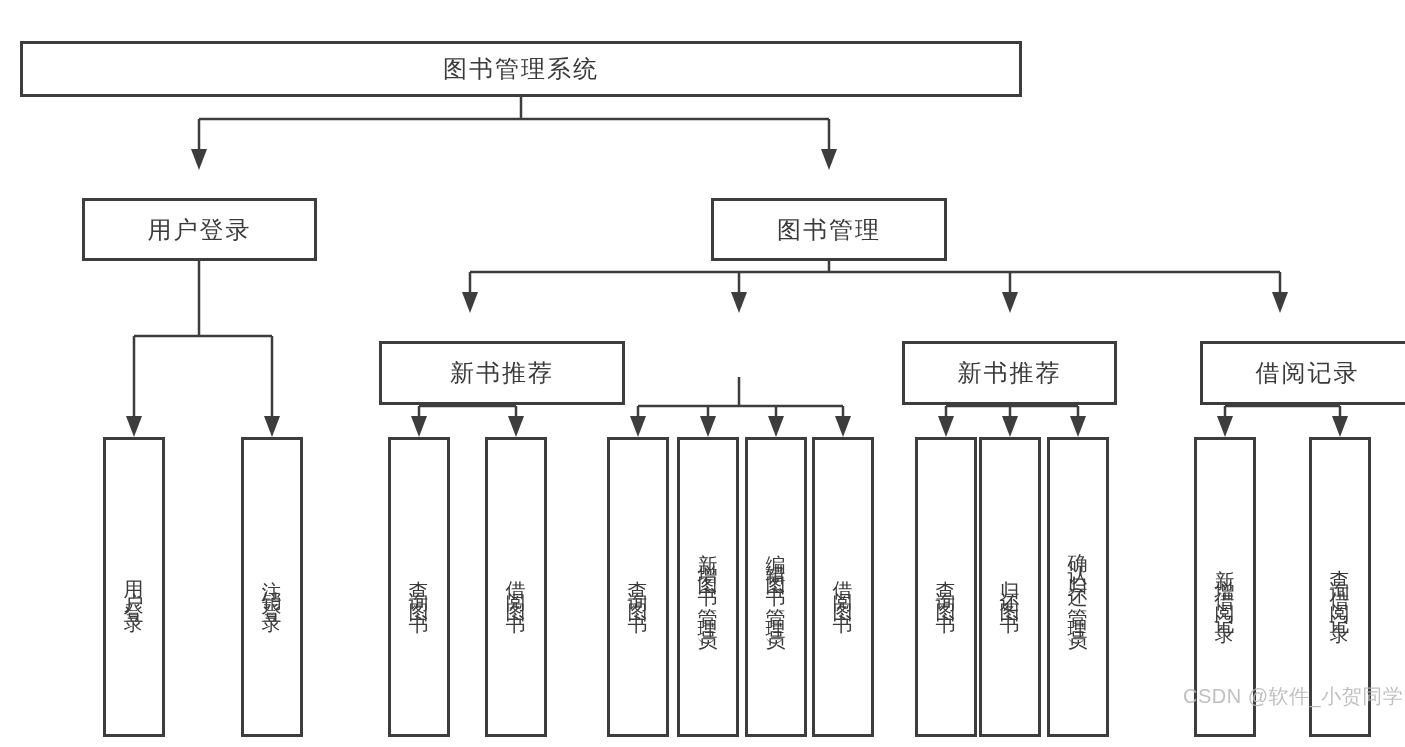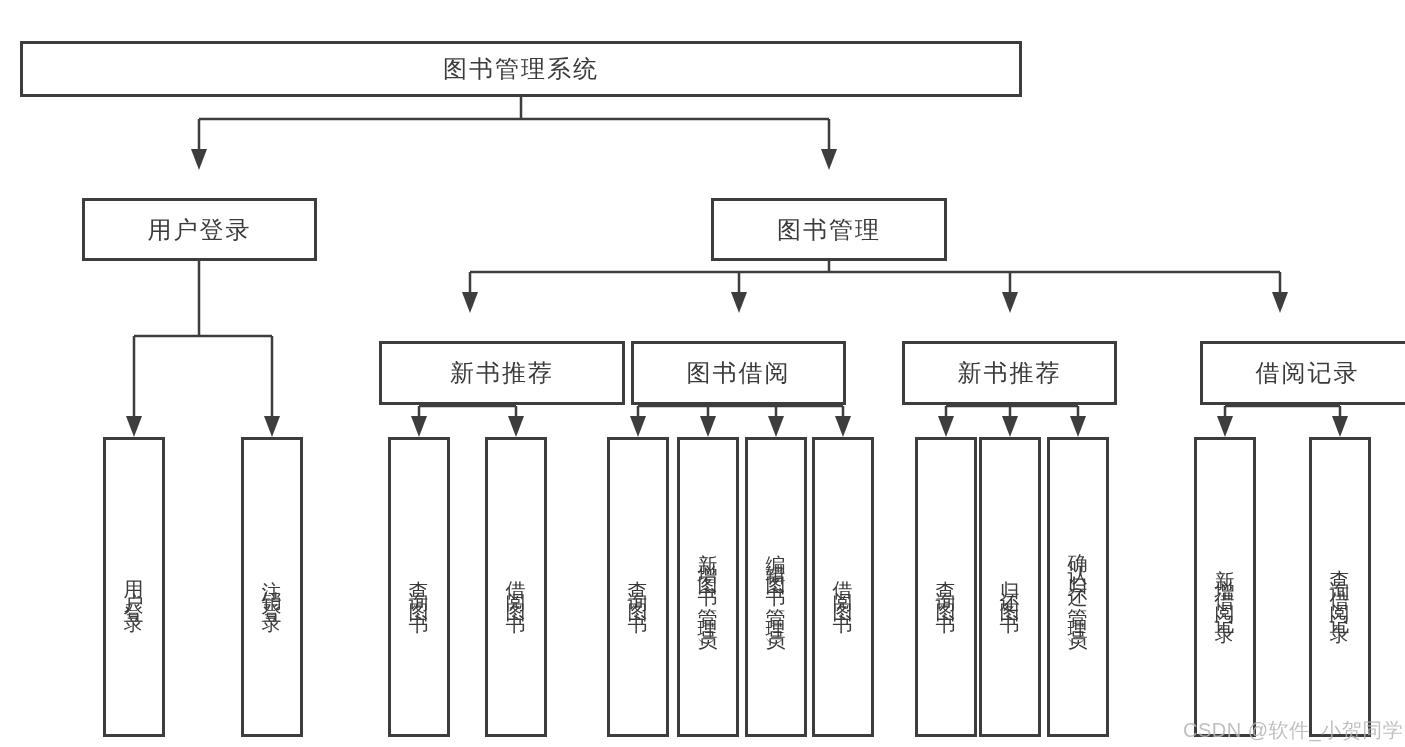--- a/index.html
+++ b/index.html
@@ -15,21 +15,21 @@
     border:3px solid var(--line,#3d3d3d);display:flex;align-items:center;justify-content:center;
     z-index:2;color:var(--text,#3a3a3a);
   }
   .h{font-size:24px;letter-spacing:2px;margin-top:28px;}
   .v{top:437px;width:62px;height:300px;}
   .vlbl{
     writing-mode:vertical-lr;text-orientation:mixed;
     font-size:20px;letter-spacing:11px;line-height:1.0;
   }
   .watermark{
-    position:absolute;left:1183px;top:717px;z-index:5;
+    position:absolute;left:1183px;top:683px;z-index:5;
     font-size:20px;color:var(--wm,#b5b5b5);letter-spacing:0.5px;white-space:nowrap;
     opacity:0.85;
   }
 </style>
 </head>
 <body>
 
 <div class="stage">
 
   <svg class="connectors" viewBox="0 0 1405 747" xmlns="http://www.w3.org/2000/svg">
@@ -78,23 +78,20 @@
   <div class="box h" style="left:82px;top:170px;width:235px;height:63px">
     <span>用户登录</span>
   </div>
   <div class="box h" style="left:711px;top:170px;width:236px;height:63px">
     <span>图书管理</span>
   </div>
 
   <div class="box h" style="left:379px;top:313px;width:246px;height:64px">
     <span>新书推荐</span>
   </div>
-  <div class="box h" style="left:631px;top:313px;width:215px;height:64px">
-    <span>图书借阅</span>
-  </div>
   <div class="box h" style="left:902px;top:313px;width:215px;height:64px">
     <span>新书推荐</span>
   </div>
   <div class="box h" style="left:1200px;top:313px;width:215px;height:64px">
     <span>借阅记录</span>
   </div>
 
   <div class="box v" style="left:103px">
     <span class="vlbl">用户登录</span>
   </div>

